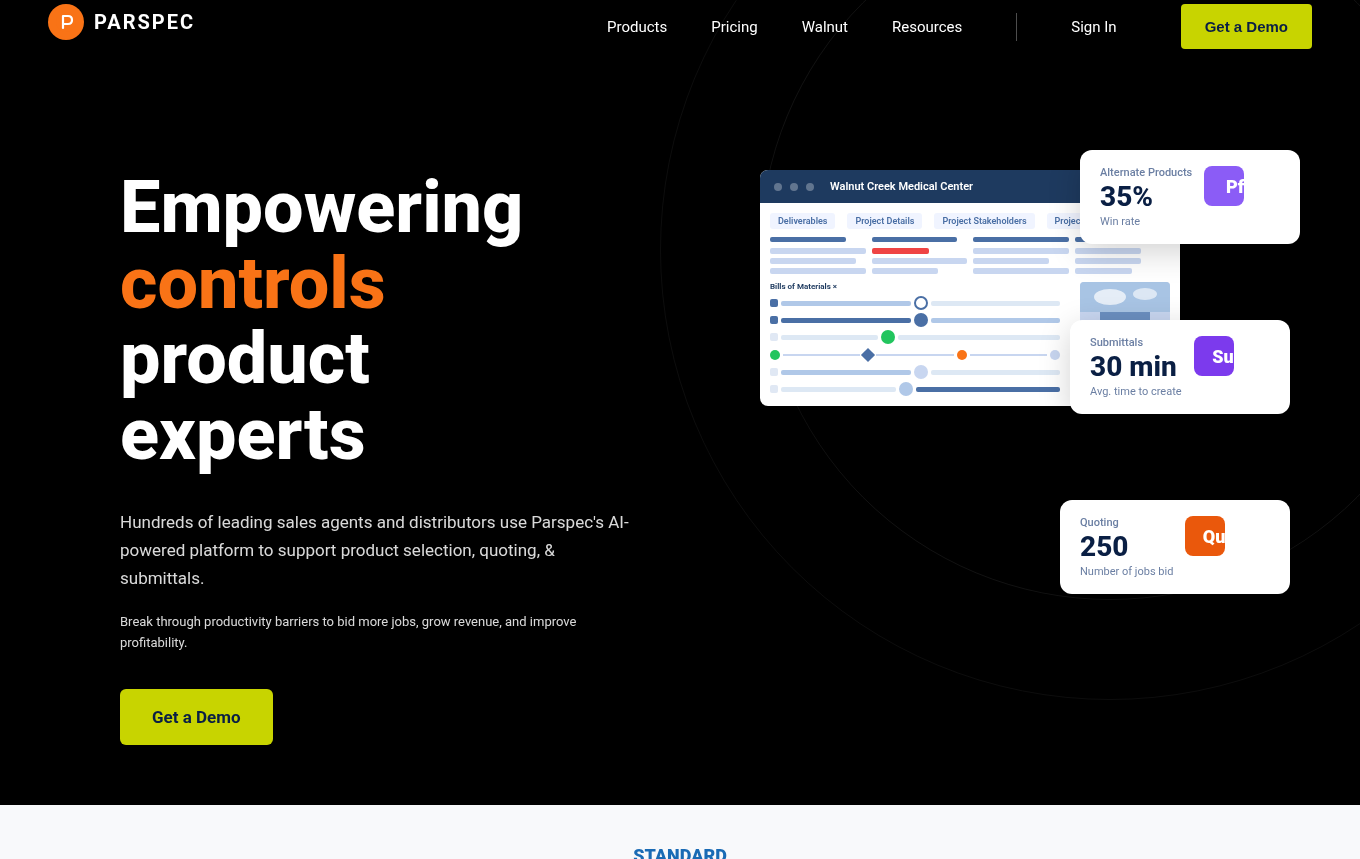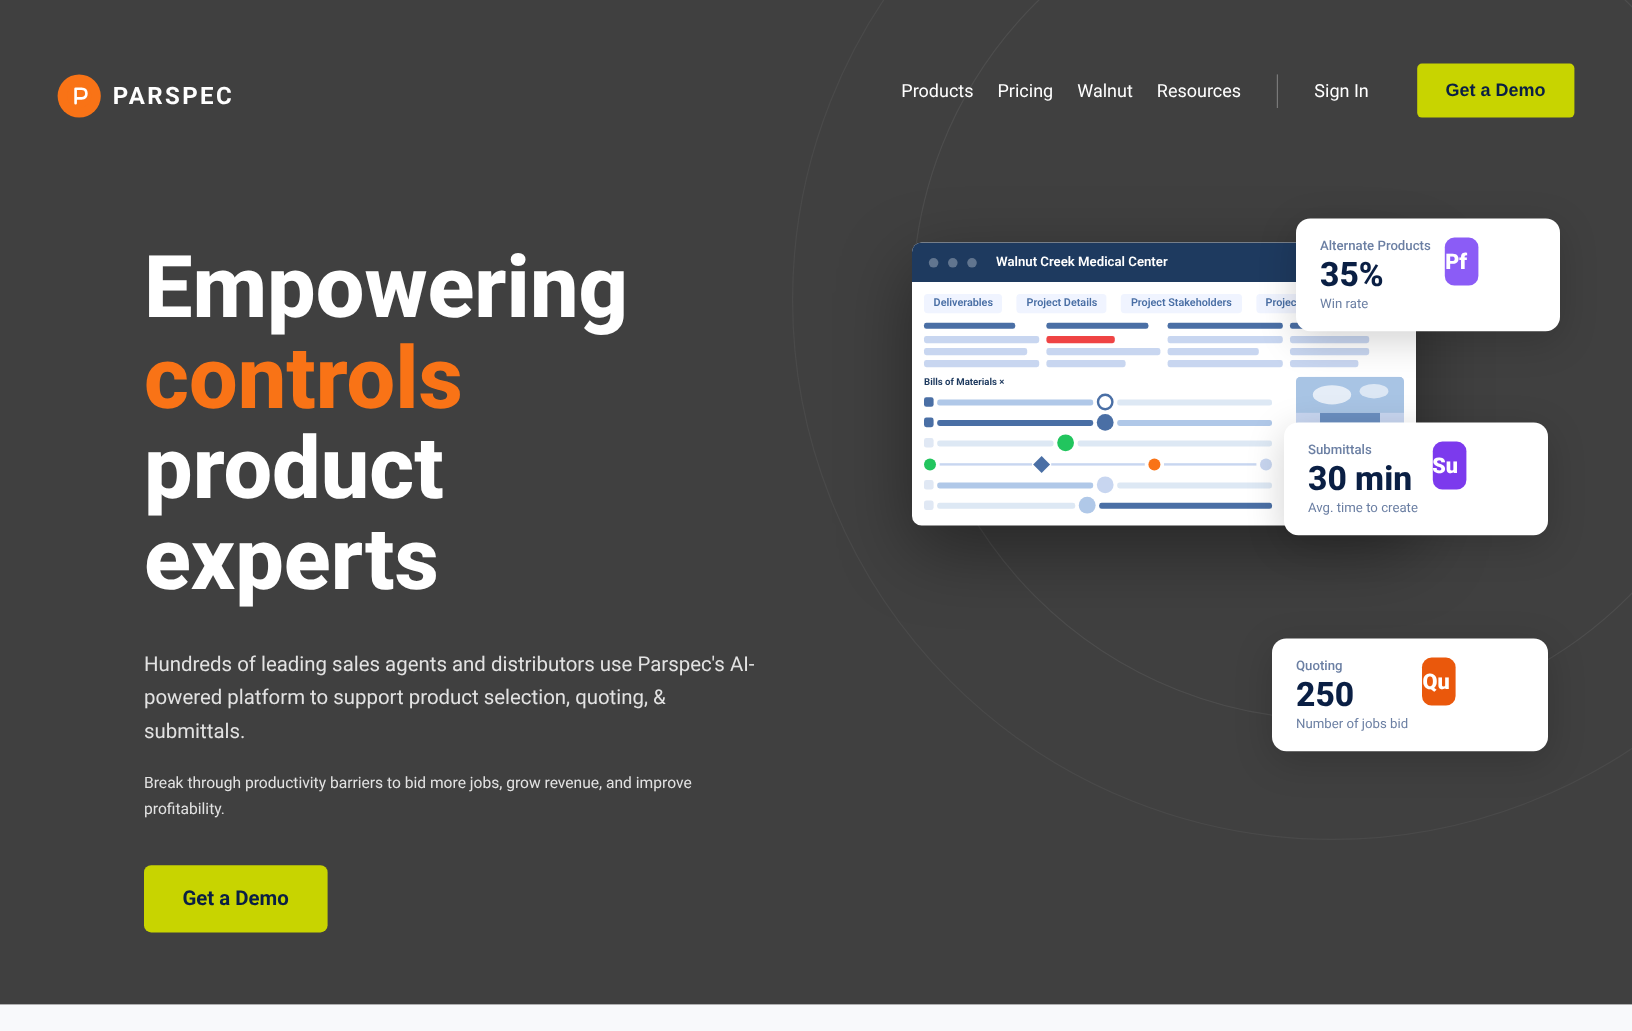--- a/index.html
+++ b/index.html
@@ -1,24 +1,24 @@
 <!DOCTYPE html>
 <html><head>
   <meta charset="utf-8">
   <style>
     *, *::before, *::after { box-sizing: border-box; margin: 0; padding: 0; }
     body { font-family: -apple-system, BlinkMacSystemFont, 'Segoe UI', Roboto, sans-serif; overflow-x: hidden; }
 
     
     .navbar {
       position: absolute;
-      top: 18px; left: 0; right: 0;
+      top: 4px; left: 0; right: 0;
       z-index: 100;
       display: flex;
-      align-items: flex-end;
+      align-items: flex-start;
       padding: 0 48px;
       height: 80px;
     }
     .nav-logo {
       display: flex;
       align-items: center;
       gap: 10px;
       text-decoration: none;
     }
     .logo-icon {
@@ -31,21 +31,21 @@
     .logo-text {
       color: white;
       font-size: 20px;
       font-weight: 700;
       letter-spacing: 2px;
       text-transform: uppercase;
     }
     .nav-links {
       display: flex;
       align-items: center;
-      gap: 20px;
+      gap: 44px;
       margin-left: auto;
       list-style: none;
     }
     .nav-links a {
       color: white;
       text-decoration: none;
       font-size: 15px;
       font-weight: 400;
     }
     .nav-divider {
@@ -66,25 +66,25 @@
       padding: 14px 24px;
       font-size: 15px;
       font-weight: 700;
       border-radius: 4px;
       cursor: pointer;
       margin-left: 20px;
     }
 
     
     .hero {
-      background: #404040;
+      background: #000000;
       min-height: 740px;
       position: relative;
       overflow: hidden;
-      padding-top: 112px;
+      padding-top: 80px;
     }
 
     
     .hero::before {
       content: '';
       position: absolute;
       right: -100px; top: -100px;
       width: 700px; height: 700px;
       border-radius: 50%;
       border: 1px solid rgba(255,255,255,0.07);
@@ -215,23 +215,23 @@
       padding: 16px 20px;
       display: flex;
       align-items: flex-start;
       gap: 12px;
     }
     .stat-card-body {}
     .stat-label { font-size: 11px; color: #6b7fa3; font-weight: 500; margin-bottom: 4px; }
     .stat-value { font-size: 28px; font-weight: 800; color: #0a1f44; line-height: 1; }
     .stat-sublabel { font-size: 11px; color: #6b7fa3; margin-top: 4px; }
     .stat-icon-badge {
-      width: 28px; height: 40px;
+      width: 40px; height: 40px;
       border-radius: 8px;
-      display: flex; align-items: center; justify-content: flex-start;
+      display: flex; align-items: center; justify-content: flex-end;
       font-size: 18px;
       font-weight: 900;
       color: white;
       flex-shrink: 0;
     }
     .badge-pf { background: #8b5cf6; }
     .badge-su { background: #7c3aed; }
     .badge-qu { background: #ea580c; }
 
     .card-alternate { top: 10px; right: -20px; min-width: 220px; }

